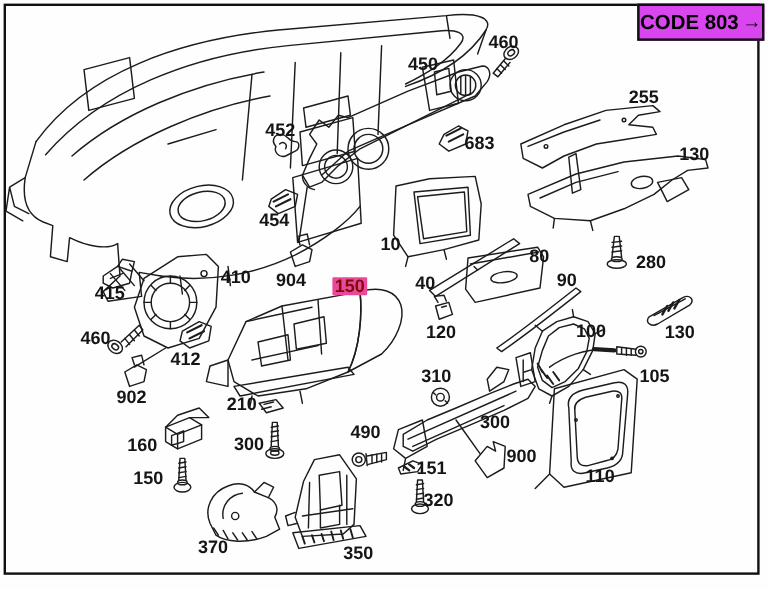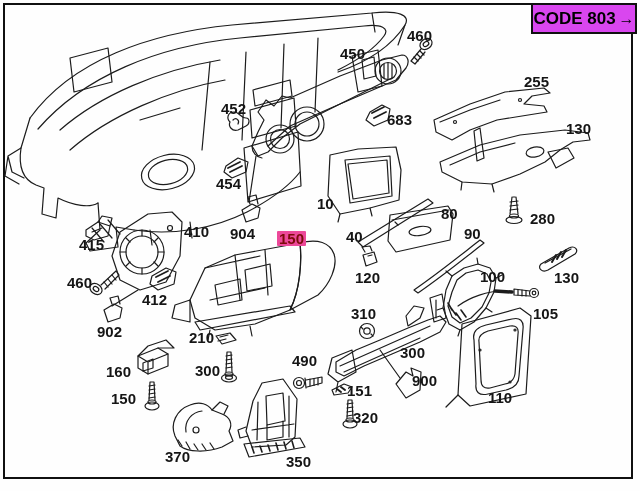--- a/index.html
+++ b/index.html
@@ -318,20 +318,20 @@
   <div class="lbl" style="left:554px;top:270px">130</div>
   <div class="lbl" style="left:142px;top:292px">412</div>
   <div class="lbl" style="left:351px;top:306px">310</div>
   <div class="lbl" style="left:533px;top:306px">105</div>
   <div class="lbl" style="left:97px;top:324px">902</div>
   <div class="lbl" style="left:189px;top:330px">210</div>
   <div class="lbl" style="left:400px;top:345px">300</div>
   <div class="lbl" style="left:292px;top:353px">490</div>
   <div class="lbl" style="left:106px;top:364px">160</div>
   <div class="lbl" style="left:195px;top:363px">300</div>
-  <div class="lbl" style="left:412px;top:373px">900</div>
+  <div class="lbl" style="left:422px;top:373px">900</div>
   <div class="lbl" style="left:347px;top:383px">151</div>
   <div class="lbl" style="left:111px;top:391px">150</div>
   <div class="lbl" style="left:488px;top:390px">110</div>
   <div class="lbl" style="left:353px;top:410px">320</div>
   <div class="lbl" style="left:165px;top:449px">370</div>
   <div class="lbl" style="left:286px;top:454px">350</div>
 </div>
 
 </body></html>

